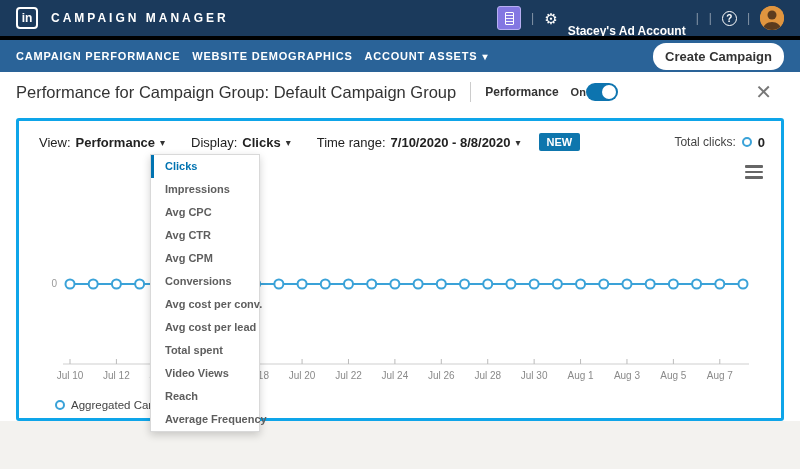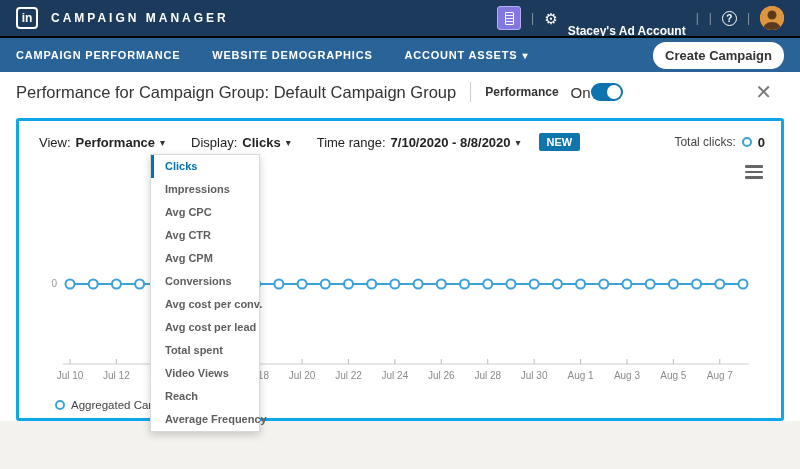--- a/index.html
+++ b/index.html
@@ -13,31 +13,31 @@
   .topbar-right { margin-left:auto; display:flex; align-items:center; gap:10px; }
   .purple-app { width:24px; height:24px; background:#8377e2; border:1px solid #b7aef2; border-radius:3px; display:flex; align-items:center; justify-content:center; }
   .purple-glyph { width:9px; height:13px; border:1px solid #fff; border-radius:1px; background:repeating-linear-gradient(to bottom, transparent 0 2px, rgba(255,255,255,.9) 2px 3px); }
   .pipe { color:rgba(255,255,255,.45); font-size:12px; }
   .gear { color:#fff; font-size:15px; line-height:1; }
   .account-name { color:#fff; font-size:12px; font-weight:bold;margin-top:25px; }
   .help-circle { width:15px; height:15px; border:1.5px solid #fff; border-radius:50%; color:#fff; font-size:10px; font-weight:bold; display:flex; align-items:center; justify-content:center; }
   .avatar { width:24px; height:24px; border-radius:50%; overflow:hidden; background:#e0953f; }
 
   
-  .navbar { height:36px; background:#2a6398; border-top:2px solid #000000; display:flex; align-items:center; padding:0 16px; gap:32px; flex-shrink:0; }
+  .navbar { height:36px; background:#2a6398; border-top:4px solid #000000; display:flex; align-items:center; padding:0 16px; gap:12px; flex-shrink:0; }
   .nav-item { color:#fff; font-size:11px; font-weight:bold; letter-spacing:.8px; cursor:pointer; display:flex; align-items:center; gap:5px; }
   .nav-caret { font-size:10px; }
   .create-btn { margin-left:auto; background:#fff; color:#333; font-size:13px; font-weight:bold; border:none; border-radius:13px; padding:6px 12px; cursor:pointer; }
 
   
   .title-row { height:40px; background:#fff; display:flex; align-items:center; padding:0 16px; flex-shrink:0; }
   .page-title { font-size:16.5px; color:#333; }
   .vdivider { width:1px; height:20px; background:#ccc; margin:0 14px; }
   .agg-label { font-size:12px; font-weight:bold; color:#333; margin-right:12px; }
-  .on-label { font-size:15px; font-weight:normal; color:#333; }
+  .on-label { font-size:11px; font-weight:bold; color:#333; }
   .toggle { width:32px; height:18px; border-radius:9px; background:#0d74af; position:relative; cursor:pointer; }
   .toggle-knob { width:14px; height:14px; border-radius:50%; background:#fff; position:absolute; top:2px; right:2px; }
   .close-x { margin-left:auto; margin-right:12px; color:#777; font-size:20px; line-height:1; cursor:pointer; }
 
   
   .card { margin:6px 16px 0; background:#fff; border:3px solid #0ea5e9; border-radius:3px; position:relative; height:303px; flex-shrink:0; }
   .controls-row { display:flex; align-items:center; padding:12px 16px 0 20px; gap:26px; }
   .ctrl-group { display:flex; align-items:center; gap:5px; font-size:13px; color:#222; cursor:pointer; }
   .ctrl-label { font-weight:normal; }
   .ctrl-value { font-weight:bold; }

